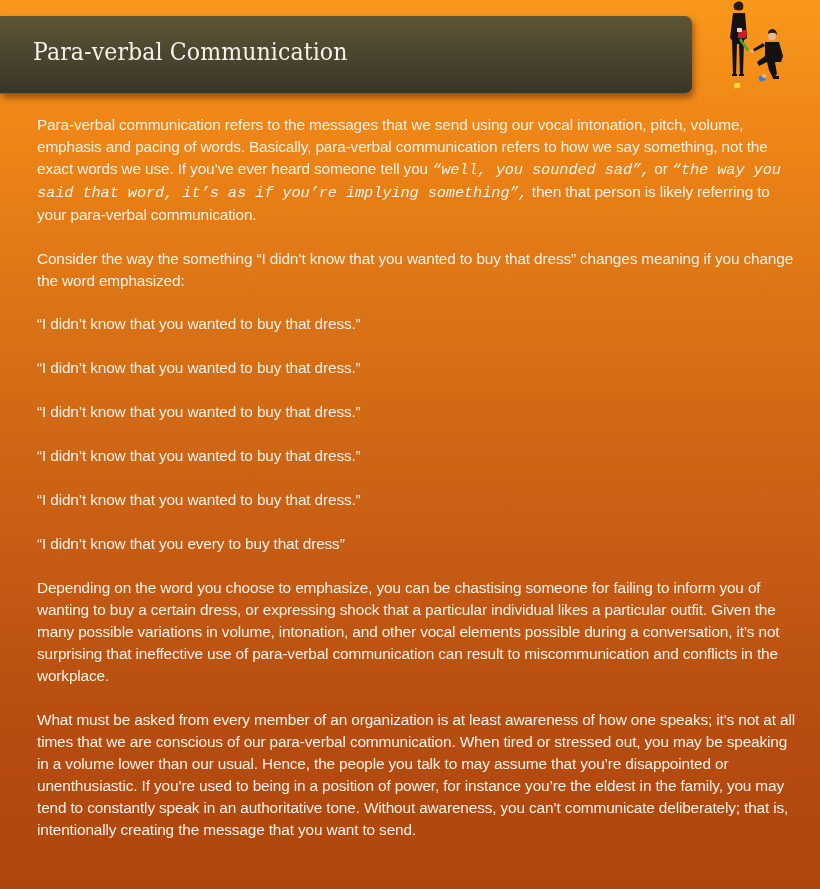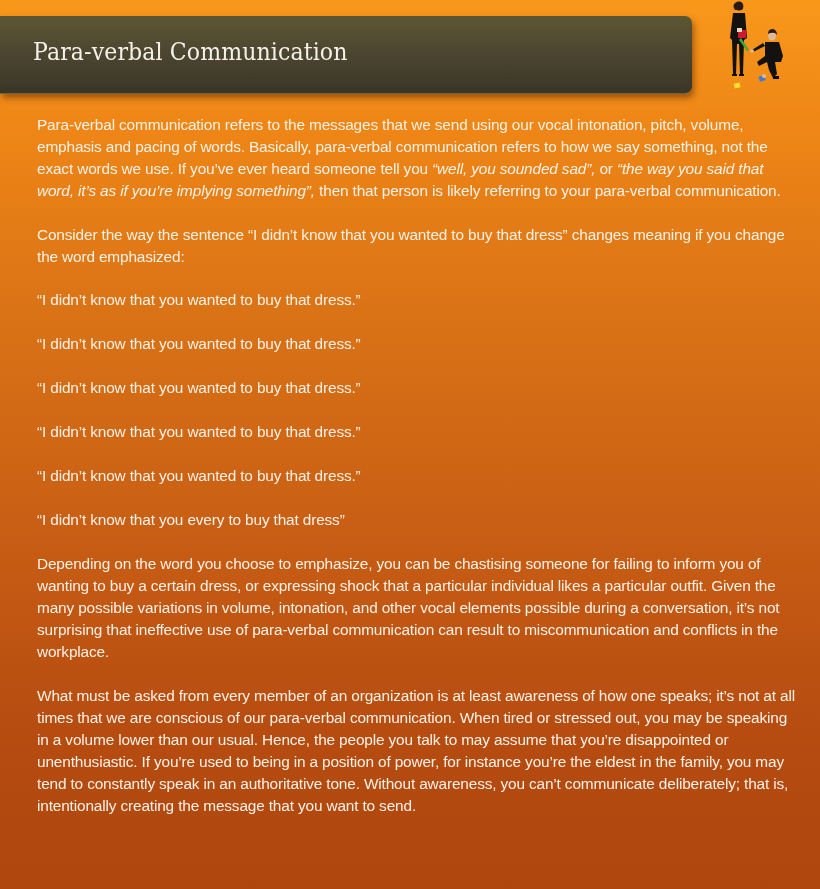--- a/index.html
+++ b/index.html
@@ -55,20 +55,21 @@
       letter-spacing: -0.15px;
     }
     .content p {
       margin: 0 0 21.5px 0;
     }
     .content p.quote {
       margin: 0 0 22px 0;
     }
     .content em {
       font-style: italic;
+      font-family: Liberation Mono, monospace;
     }
   </style>
 </head>
 <body>
 
 <div class="banner">
   <div class="banner-title">Para-verbal Communication</div>
 </div>
 
 <svg class="banner-image" viewBox="0 0 72 92" xmlns="http://www.w3.org/2000/svg">
@@ -90,21 +91,21 @@
   <rect x="44" y="76" width="6" height="5" fill="#3a7ad8" transform="rotate(-15 47 78)"></rect>
   <ellipse cx="49" cy="76" rx="2" ry="2" fill="#e2b89a"></ellipse>
   <rect x="58" y="76" width="6" height="3" fill="#0a0a0a"></rect>
 
   <rect x="19" y="83" width="6" height="5" fill="#f2e02a" transform="rotate(-12 22 85)"></rect>
 </svg>
 
 <div class="content">
   <p><span>Para-verbal communication refers to the messages that we send using our vocal intonation, pitch, volume, emphasis and pacing of words. Basically, para-verbal communication refers to how we say something, not the exact words we use. If you’ve ever heard someone tell you </span><em>“well, you sounded sad”,</em><span> or </span><em>“the way you said that word, it’s as if you’re implying something”,</em><span> then that person is likely referring to your para-verbal communication.</span></p>
 
-  <p>Consider the way the sentence “I didn’t know that you wanted to buy that dress” changes meaning if you change the word emphasized:</p>
+  <p>Consider the way the something “I didn’t know that you wanted to buy that dress” changes meaning if you change the word emphasized:</p>
 
   <p class="quote">“I didn’t know that you wanted to buy that dress.”</p>
   <p class="quote">“I didn’t know that you wanted to buy that dress.”</p>
   <p class="quote">“I didn’t know that you wanted to buy that dress.”</p>
   <p class="quote">“I didn’t know that you wanted to buy that dress.”</p>
   <p class="quote">“I didn’t know that you wanted to buy that dress.”</p>
   <p class="quote">“I didn’t know that you every to buy that dress”</p>
 
   <p>Depending on the word you choose to emphasize, you can be chastising someone for failing to inform you of wanting to buy a certain dress, or expressing shock that a particular individual likes a particular outfit. Given the many possible variations in volume, intonation, and other vocal elements possible during a conversation, it’s not surprising that ineffective use of para-verbal communication can result to miscommunication and conflicts in the workplace.</p>
 

